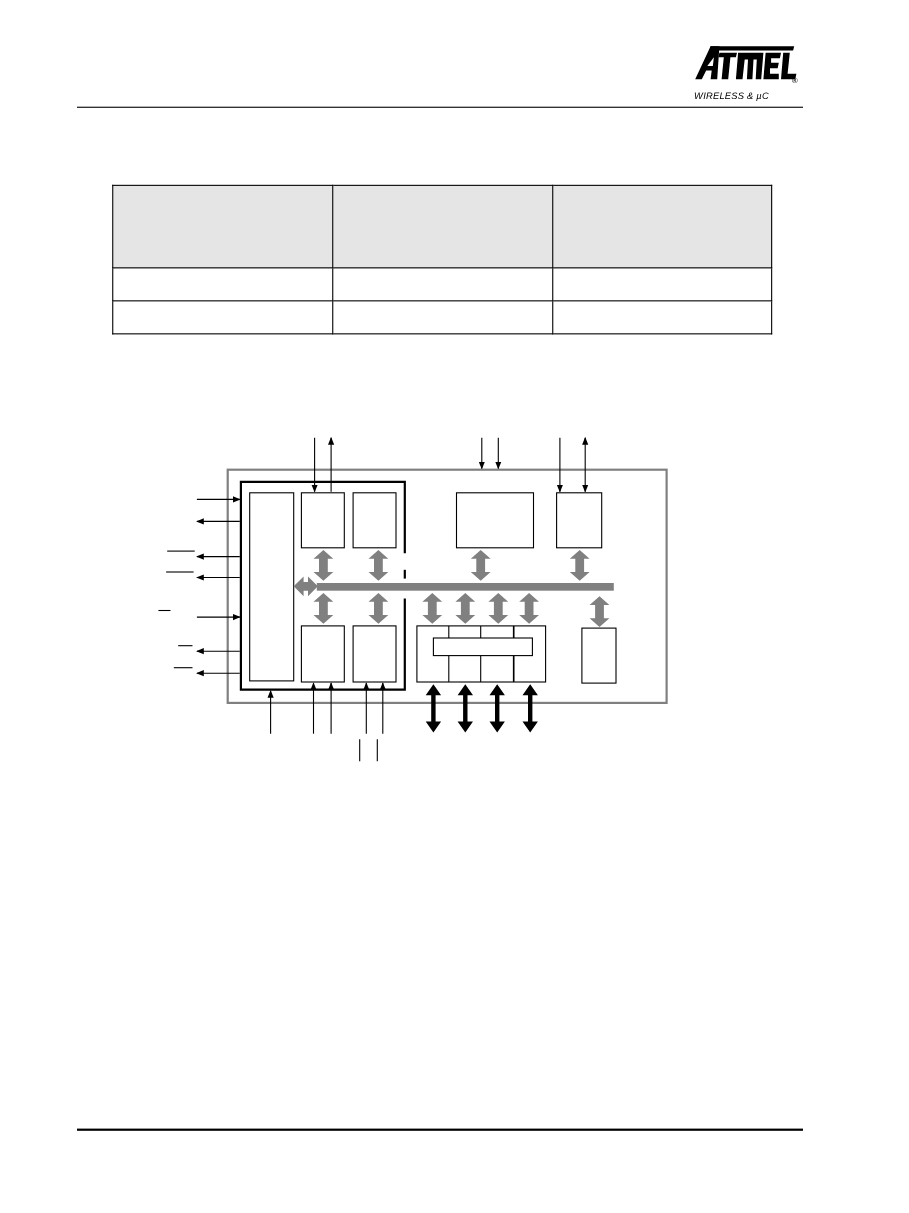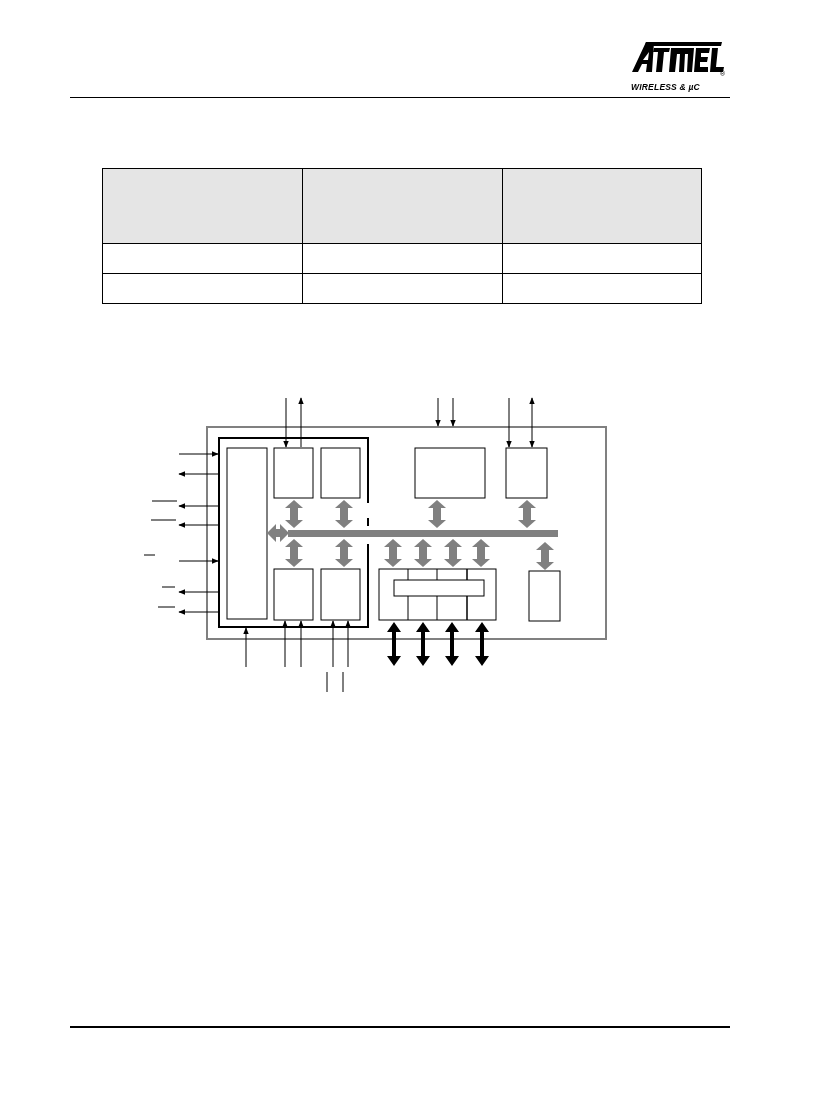--- a/index.html
+++ b/index.html
@@ -1,20 +1,20 @@
 <!DOCTYPE html>
 <html><head>
   <meta charset="utf-8">
   <style>
     html, body { margin: 0; padding: 0; background: #ffffff; }
     body { width: 826px; height: 1103px; position: relative; overflow: hidden;
            font-family: "Liberation Sans", sans-serif; }
     .logo { position: absolute; left: 628px; top: 38px; width: 100px; height: 56px; }
     .logo-mark { position: absolute; left: 2px; top: 0; width: 96px; height: 42px; }
-    .logo-text { position: absolute; left: 3px; top: 44px; font-size: 8.5px; font-weight: bold;
+    .logo-text { position: absolute; left: 3px; top: 44px; font-size: 8.5px; font-weight: normal;
                  font-style: italic; letter-spacing: 0.2px; color: #000; white-space: nowrap; }
     .rule-top { position: absolute; left: 70px; top: 97px; width: 660px; height: 1px; background: #000; }
     .rule-bottom { position: absolute; left: 70px; top: 1026px; width: 660px; height: 2px; background: #000; }
 
     table.spec { position: absolute; left: 102px; top: 168px; width: 600px;
                  border-collapse: collapse; table-layout: fixed; }
     table.spec td, table.spec th { border: 1px solid #000; padding: 0; font-size: 12px; font-weight: normal; }
     table.spec th { background: #e5e5e5; height: 74px; }
     table.spec td { height: 29px; }
     table.spec th:nth-child(1), table.spec td:nth-child(1) { width: 199px; }

